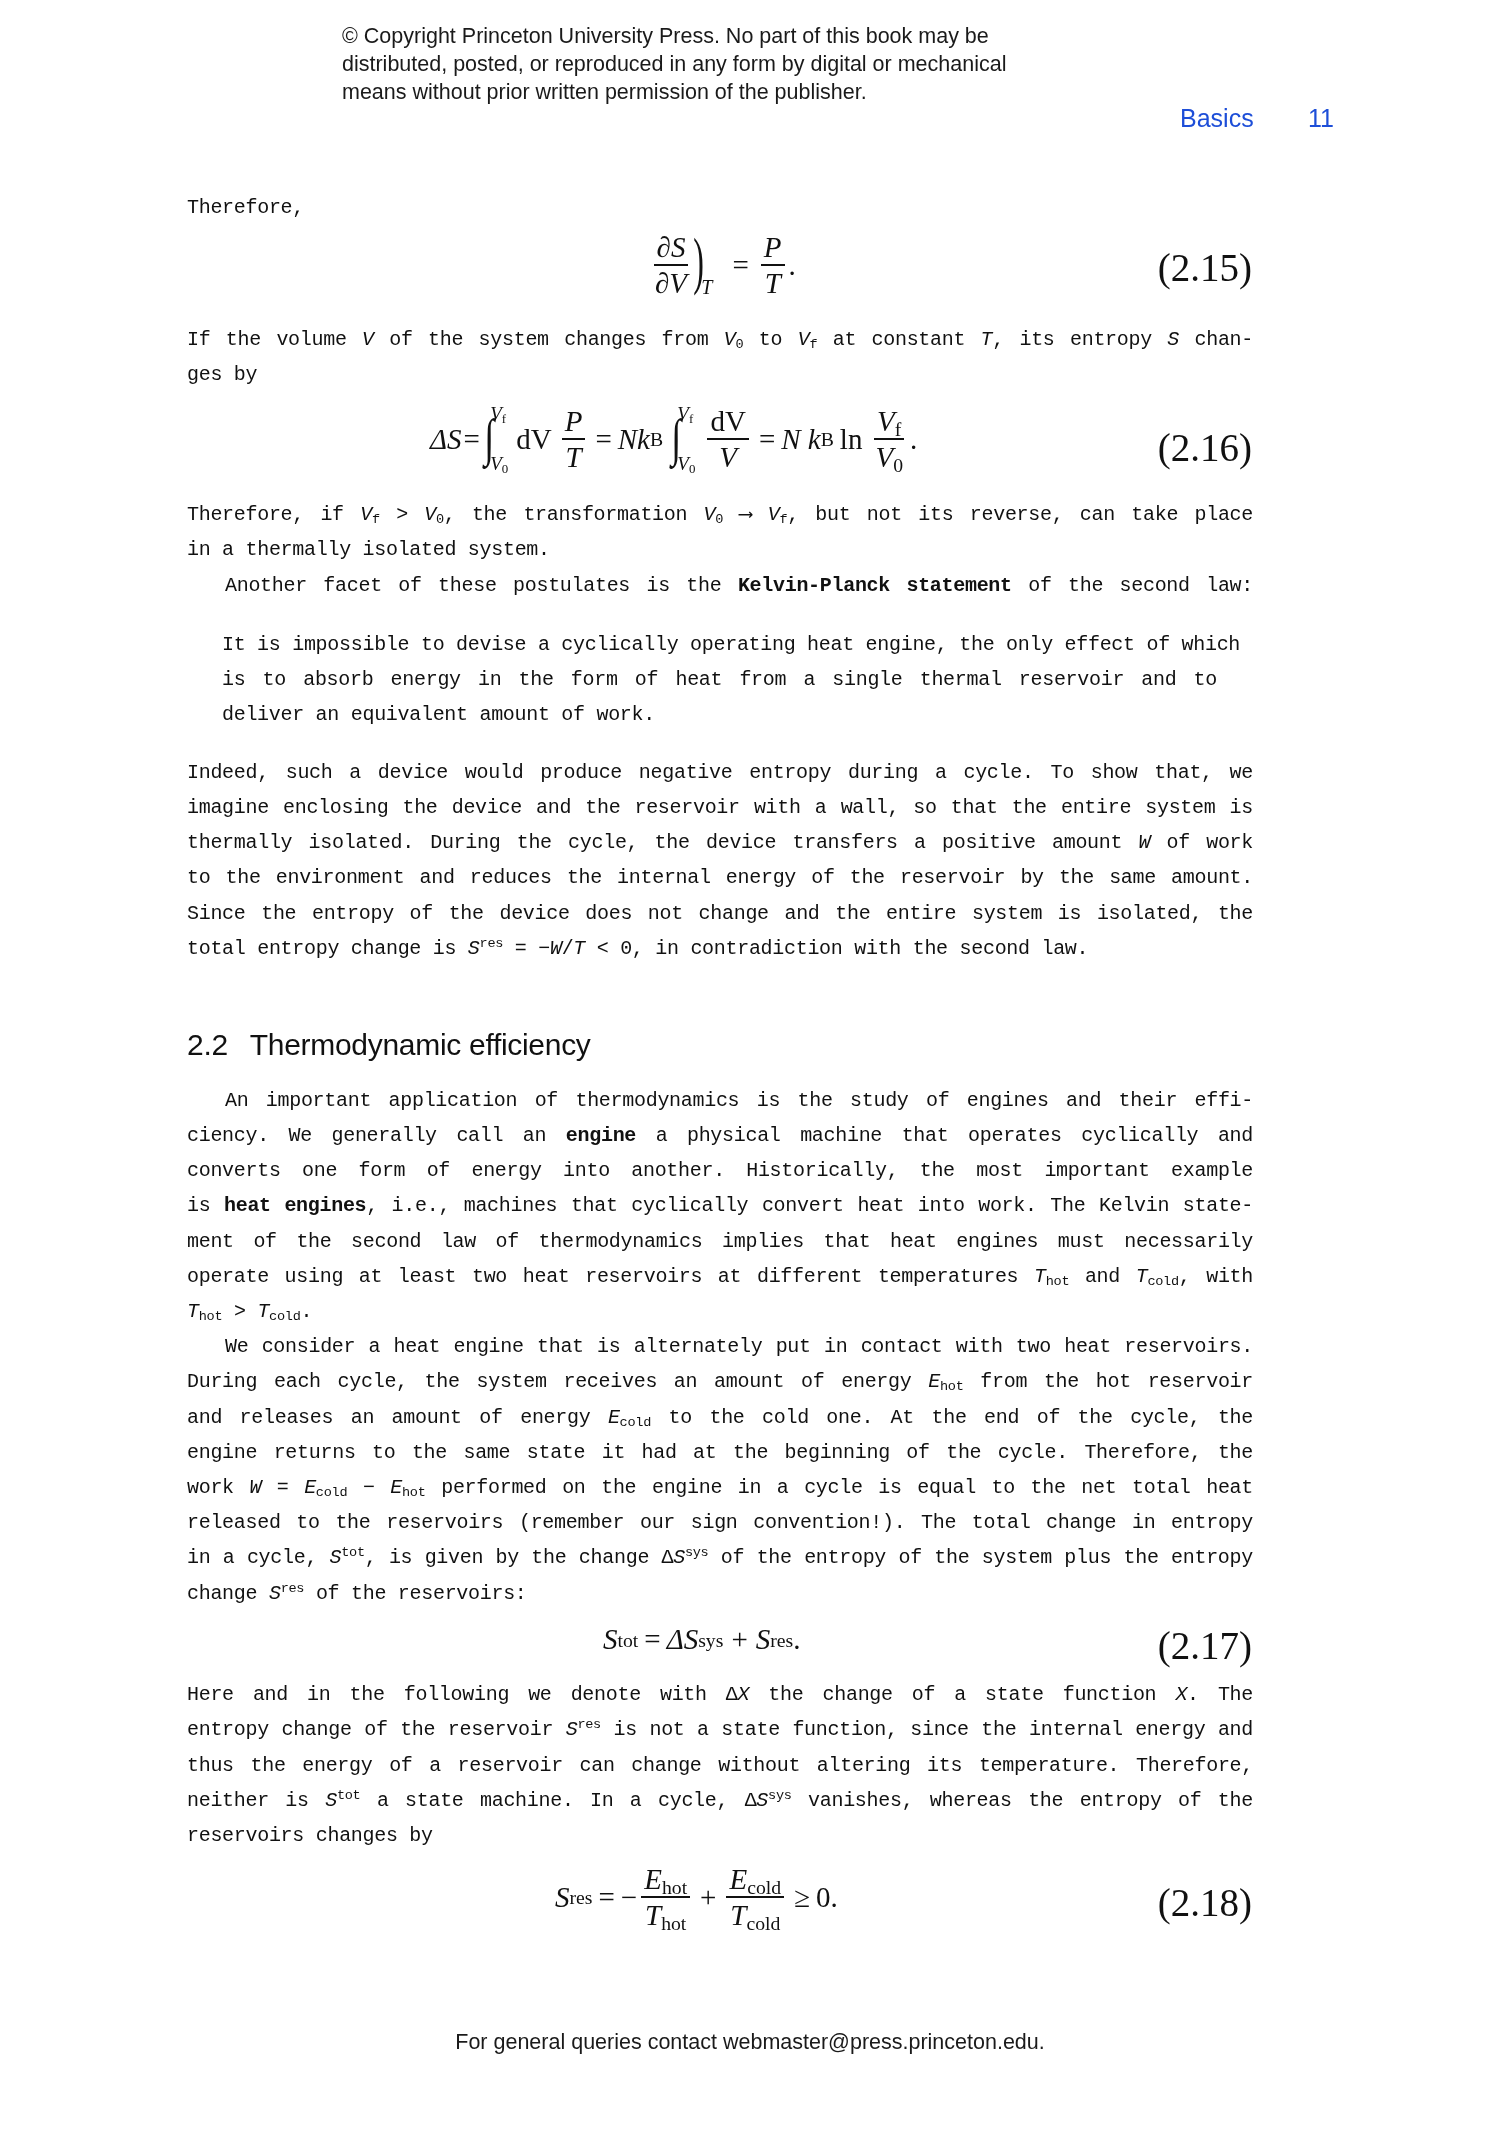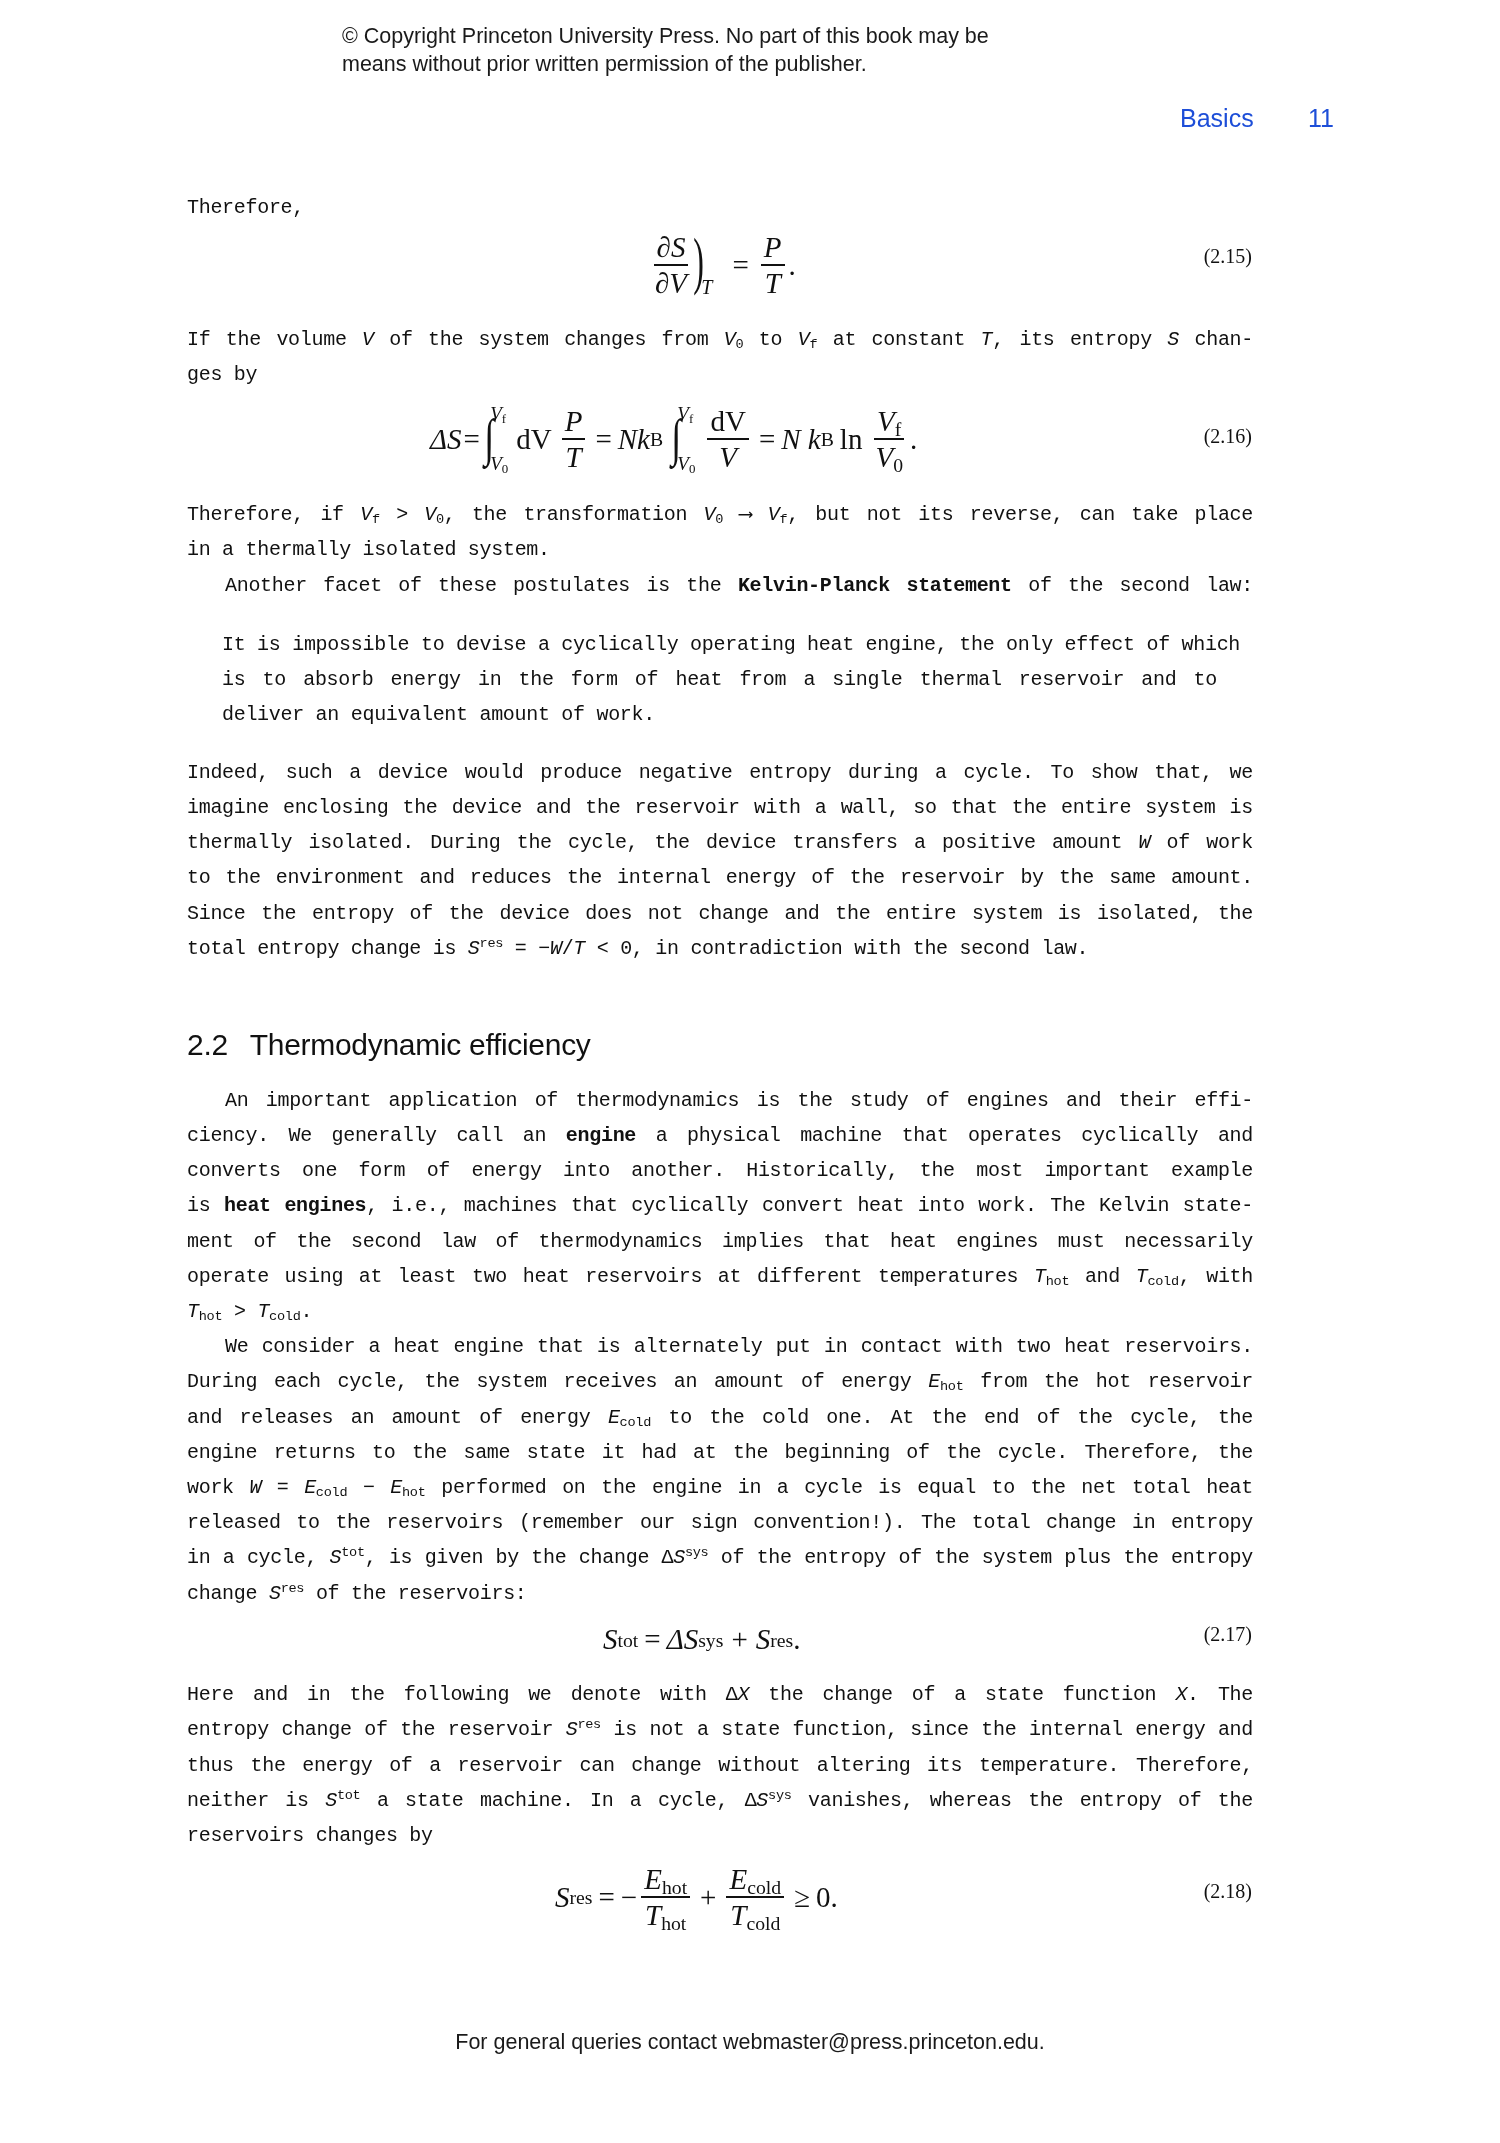--- a/index.html
+++ b/index.html
@@ -11,35 +11,36 @@
   .line.indent { left:225px; width:1028px; }
   .line.quote { left:222px; width:995px; }
   .line span.i { font-style:italic; }
   .line span.b { font-weight:bold; }
   sub, sup { font-size:0.68em; line-height:0; }
   sub { vertical-align:-0.25em; }
   sup { vertical-align:0.55em; }
   .heading { position:absolute; left:187px; top:1028px; font-family:"Liberation Sans", sans-serif; font-weight:normal; font-size:30px; letter-spacing:-0.3px; }
   .heading .num { margin-right:22px; }
   .eq { position:absolute; font-family:"Liberation Serif", serif; font-size:29px; display:flex; align-items:center; white-space:nowrap; }
-  .eqnum { position:absolute; right:248px; font-family:"Liberation Serif", serif; font-size:20px; }
+  .eqnum { position:absolute; right:248px; font-family:"Liberation Serif", serif; font-size:39px; }
   .frac { display:inline-flex; flex-direction:column; align-items:center; margin:0 4px; vertical-align:middle; }
   .frac .num { border-bottom:2px solid #111; padding:0 3px 1px; line-height:32px; }
   .frac .den { padding:1px 3px 0; line-height:32px; }
   .i { font-style:italic; }
   .integral { font-size:52px; font-style:italic; display:inline-block; transform:scaleX(0.7); margin:0 -4px; position:relative; top:-2px; }
   .limits { display:inline-flex; flex-direction:column; justify-content:space-between; height:72px; font-size:19px; font-style:italic; margin-left:-2px; margin-right:8px; }
   .paren { font-size:64px; font-weight:100; transform:scaleX(0.5); display:inline-block; margin:0 -8px 0 -6px; position:relative; top:-4px; }
   .footer { position:absolute; left:0; width:1500px; top:2030px; text-align:center; font-family:"Liberation Sans", sans-serif; font-size:21.5px; color:#1a1a1a; }
 </style>
 </head>
 <body>
 
 <div class="copyright">
   <div>© Copyright Princeton University Press. No part of this book may be</div>
+  <div>distributed, posted, or reproduced in any form by digital or mechanical</div>
   <div>means without prior written permission of the publisher.</div>
 </div>
 <div class="running-head" style="left:1180px;">Basics</div>
 <div class="running-head" style="left:1308px;">11</div>
 
 <div id="body-lines">
     <div class="line last" style="top: 190px;"><span>Therefore,</span></div>
     <div class="line " style="top: 322px;"><span>If the volume </span><span class="i">V</span><span> of the system changes from </span><span class="i">V</span><sub>0</sub><span> to </span><span class="i">V</span><sub>f</sub><span> at constant </span><span class="i">T</span><span>, its entropy </span><span class="i">S</span><span> chan-</span></div>
     <div class="line last" style="top: 357px;"><span>ges by</span></div>
     <div class="line " style="top: 497px;"><span>Therefore, if </span><span class="i">V</span><sub>f</sub><span> &gt; </span><span class="i">V</span><sub>0</sub><span>, the transformation </span><span class="i">V</span><sub>0</sub><span> ⟶ </span><span class="i">V</span><sub>f</sub><span>, but not its reverse, can take place</span></div>

